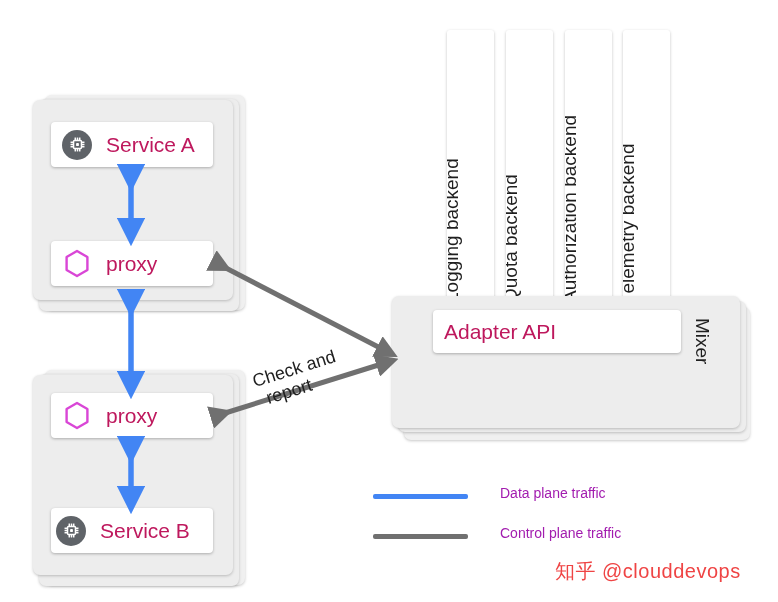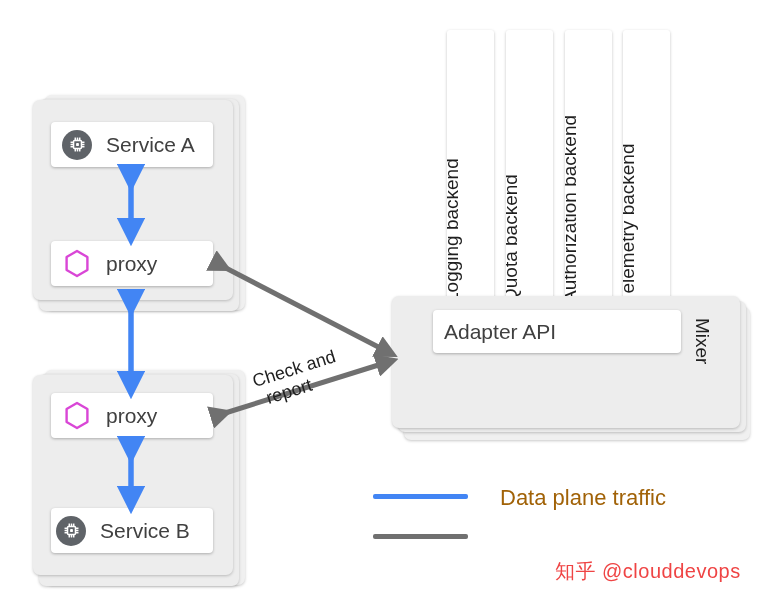--- a/index.html
+++ b/index.html
@@ -24,21 +24,21 @@
 
   .white-box{
     position:absolute;
     background:#ffffff;
     border-radius:4px;
     box-shadow:0 1px 3px rgba(0,0,0,.28);
     display:flex;align-items:center;
     box-sizing:border-box;
   }
   .node-label{
-    font-size:21px;color:#404040;white-space:nowrap;
+    font-size:21px;color:#be185d;white-space:nowrap;
   }
 
   
   .chip-icon{
     width:30px;height:30px;border-radius:50%;
     background:#5f6368;
     display:flex;align-items:center;justify-content:center;
     flex:0 0 auto;
   }
   .chip-icon svg{display:block;}
@@ -69,21 +69,21 @@
   
   .mixer-label{
     position:absolute;
     font-size:19px;color:#1f1f1f;white-space:nowrap;
     transform-origin:left top;
     transform:rotate(90deg);
   }
 
   
   .legend-line{position:absolute;height:5px;border-radius:2px;}
-  .legend-text{position:absolute;font-size:22px;color:#a16207;white-space:nowrap;}
+  .legend-text{position:absolute;font-size:14px;color:#a21caf;white-space:nowrap;}
 
   
   .diag-label{
     position:absolute;
     font-size:18px;color:#1f1f1f;
     line-height:1.12;
     transform-origin:left top;
   }
 
   .watermark{
@@ -219,16 +219,17 @@
 
   <div class="diag-label" style="left:250px;top:372px;transform:rotate(-17.4deg);">
     <div>Check and</div>
     <div style="margin-left:8px;">report</div>
   </div>
 
   <div class="legend-line" style="left:373px;top:494px;width:95px;background:#4285f4;"></div>
   <span class="legend-text" style="left:500px;top:485px;">Data plane traffic</span>
 
   <div class="legend-line" style="left:373px;top:534px;width:95px;background:#707070;"></div>
+  <span class="legend-text" style="left:500px;top:525px;">Control plane traffic</span>
 
   <span class="watermark" style="left:555px;top:558px;">知乎 @clouddevops</span>
 
 </div>
 
 </body></html>

